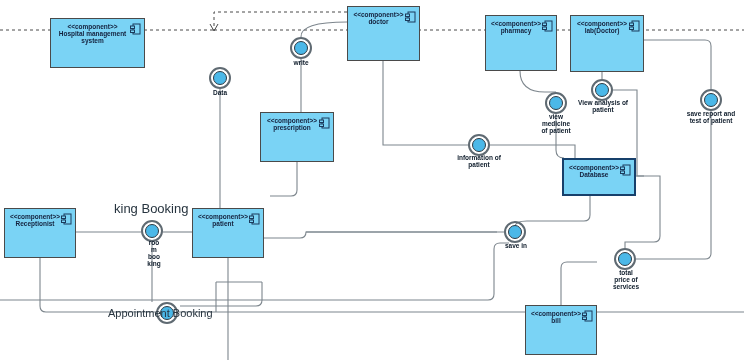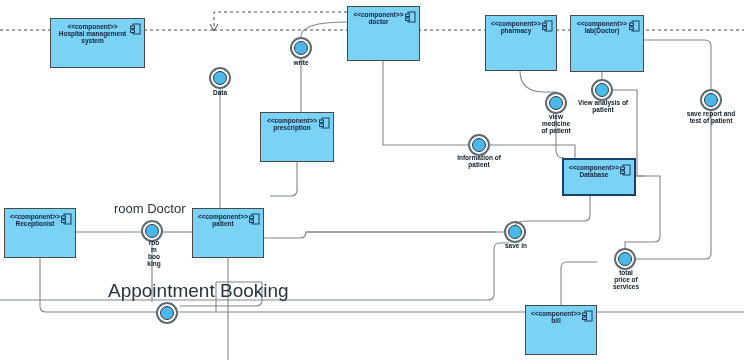--- a/index.html
+++ b/index.html
@@ -281,17 +281,17 @@
       <div class="ilabel" style="left: 597px; top: 270px; width: 58px; font-size: 6.5px;">total
 price  of
 services</div>
       <div class="iface" style="left: 156px; top: 302px;">
         <div class="socket"></div>
         <div class="ball"></div>
       </div>
     </div>
 
   <div id="labels-host">
-      <div class="biglabel" style="left: 114px; top: 201px; font-size: 13px;">room Doctor</div>
-      <div class="biglabel" style="left: 108px; top: 280px; font-size: 19px;">Appointment Booking</div>
+      <div class="biglabel" style="left: 114px; top: 201px; font-size: 13px;">king Booking</div>
+      <div class="biglabel" style="left: 108px; top: 307px; font-size: 11px;">Appointment Booking</div>
     </div>
 
 </div>
 
 </body></html>

